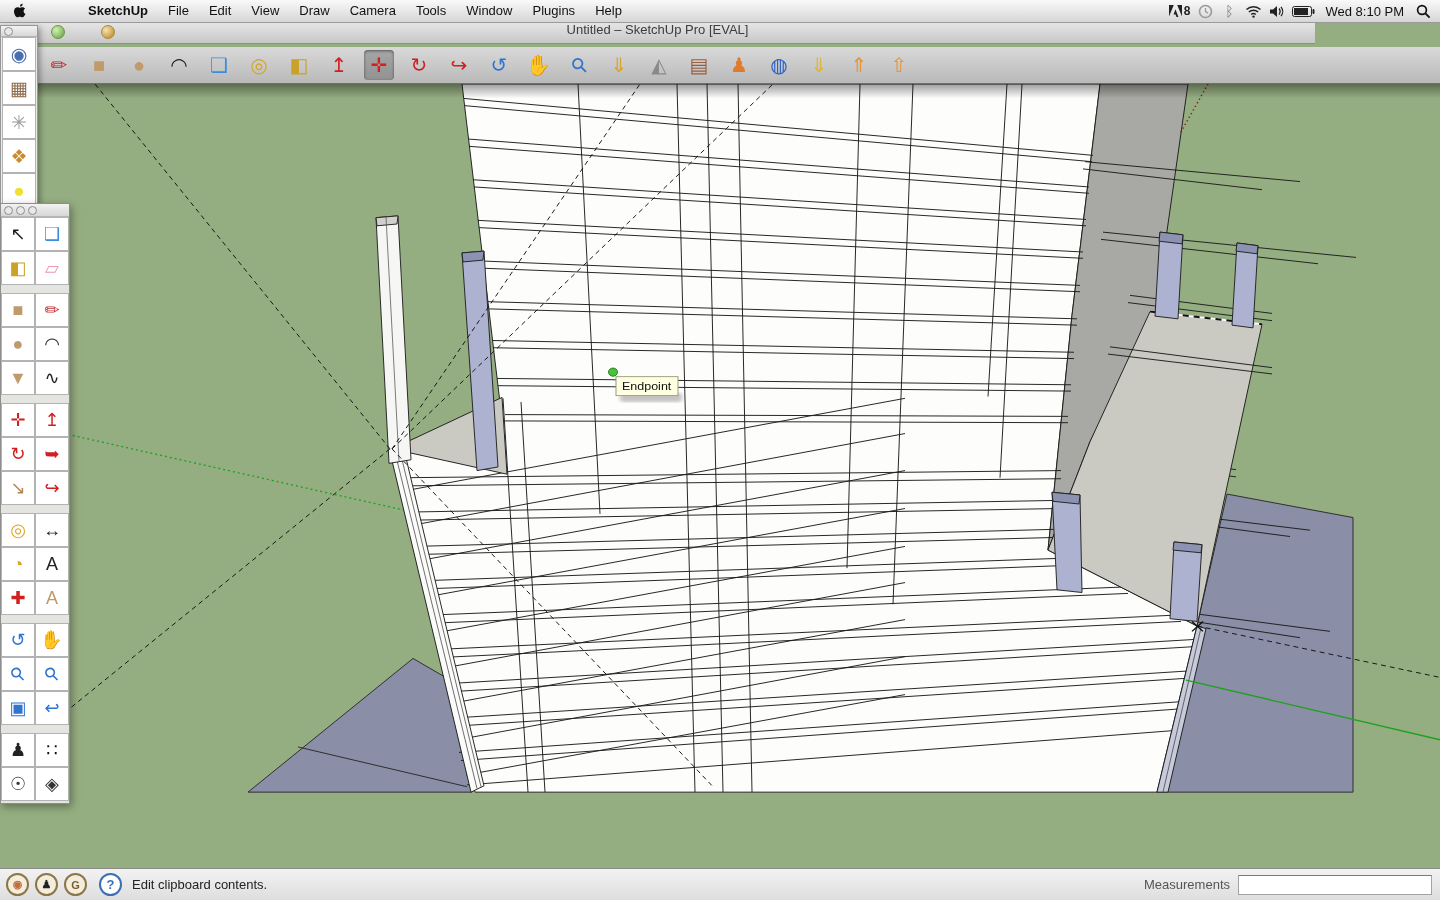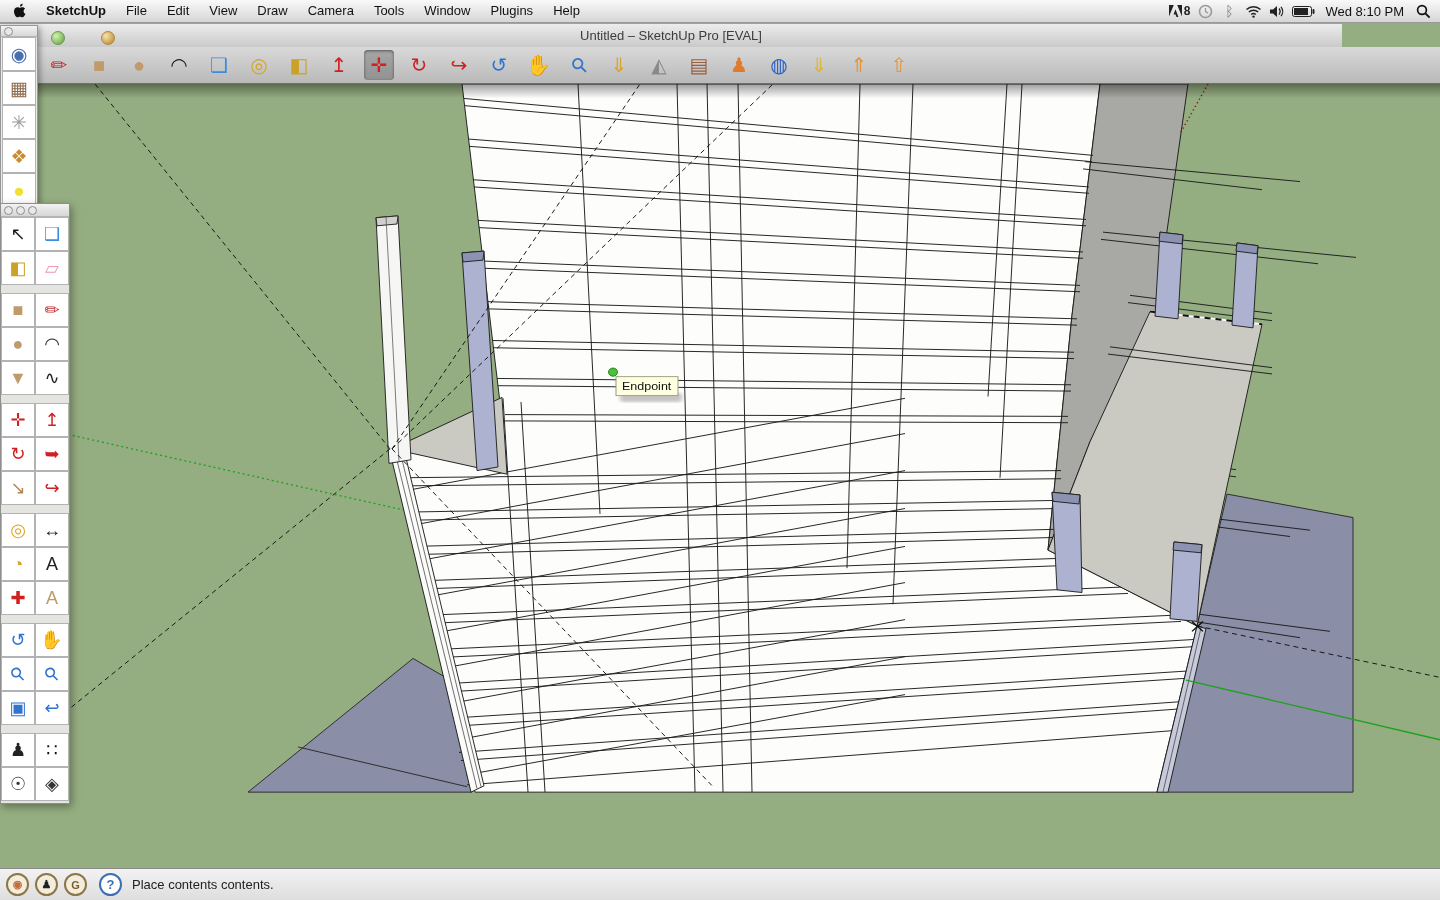--- a/index.html
+++ b/index.html
@@ -1,32 +1,32 @@
 <!DOCTYPE html>
 <html><head>
 <meta charset="utf-8">
 <style>
   html,body{margin:0;padding:0;background:#000;}
   .screen{position:relative;width:1440px;height:900px;overflow:hidden;
     font-family:"Liberation Sans",sans-serif;background:#95ae81;-webkit-font-smoothing:antialiased;}
   
   .menubar{position:absolute;left:0;top:0;width:1440px;height:22px;
     background:linear-gradient(#f9f9f9,#d6d6d6);border-bottom:1px solid #9a9a9a;
-    display:flex;align-items:center;font-size:13px;color:#111;z-index:50;}
+    display:flex;align-items:center;font-size:13px;color:#111;z-index:50;gap:42px;}
   .apple{margin:0 10px 0 12px;display:flex;align-items:center;}
   .mitem{padding:0 10px;line-height:22px;}
   .mitem.app{font-weight:bold;}
   .mb-right{margin-left:auto;display:flex;align-items:center;gap:6px;padding-right:8px;}
   .sicon{display:flex;align-items:center;justify-content:center;height:22px;min-width:18px;color:#333;}
   .badge{font-weight:bold;font-size:12px;display:flex;align-items:center;gap:2px;color:#222;}
   .clocktxt{font-size:13px;color:#111;padding:0 4px;white-space:nowrap;}
   .bt{font-size:14px;color:#777;}
   
-  .titlebar{position:absolute;left:0;top:24px;width:1315px;height:25px;
-    background:linear-gradient(#ececec,#c7c7c7);border-bottom:1px solid #8f8f8f;z-index:10;padding-left:27px;}
+  .titlebar{position:absolute;left:0;top:18px;width:1315px;height:25px;
+    background:linear-gradient(#ececec,#c7c7c7);border-bottom:1px solid #8f8f8f;z-index:10;}
   .wtitle{position:absolute;left:0;right:0;top:4px;text-align:center;font-size:13px;color:#3c3c3c;}
   .wbtn{position:absolute;top:7px;width:12px;height:12px;border-radius:50%;}
   .wbtn.green{left:51px;background:radial-gradient(circle at 4px 4px,#d2f0b2,#8cc16a 60%,#5c8f3e);border:1px solid #679a49;}
   .wbtn.amber{left:101px;background:radial-gradient(circle at 4px 4px,#f4e2b2,#d2a855 60%,#a87e32);border:1px solid #a88a44;}
   .toolbar{position:absolute;left:0;top:47px;width:1440px;height:37px;
     background:linear-gradient(#d9d9d9,#b9b9b9);border-bottom:1px solid #6f6f6f;
     display:flex;align-items:center;padding-left:44px;box-sizing:border-box;z-index:10;}
   .ttool{width:30px;height:30px;margin-right:10px;display:flex;align-items:center;justify-content:center;
     border-radius:4px;}
   .ttool.sel{background:rgba(0,0,0,.22);box-shadow:inset 0 1px 3px rgba(0,0,0,.5);}
@@ -450,16 +450,20 @@
       </div>
   </div>
 
   <div class="statusbar">
     <span id="status-icons" style="display:flex;align-items:center;">
         <span class="scirc" style="color: rgb(196, 106, 63);">◉</span>
         <span class="scirc" style="color: rgb(34, 34, 34);">♟</span>
         <span class="scirc" style="color: rgb(122, 92, 46);">G</span>
       </span>
     <span class="helpc">?</span>
-    <span class="smsg">Place contents contents.</span>
+    <span class="smsg">Edit clipboard contents.</span>
+    <span class="meas">
+      <span class="measlbl">Measurements</span>
+      <input class="measinput" type="text" value="" style="">
+    </span>
   </div>
 
 </div>
 
 </body></html>

